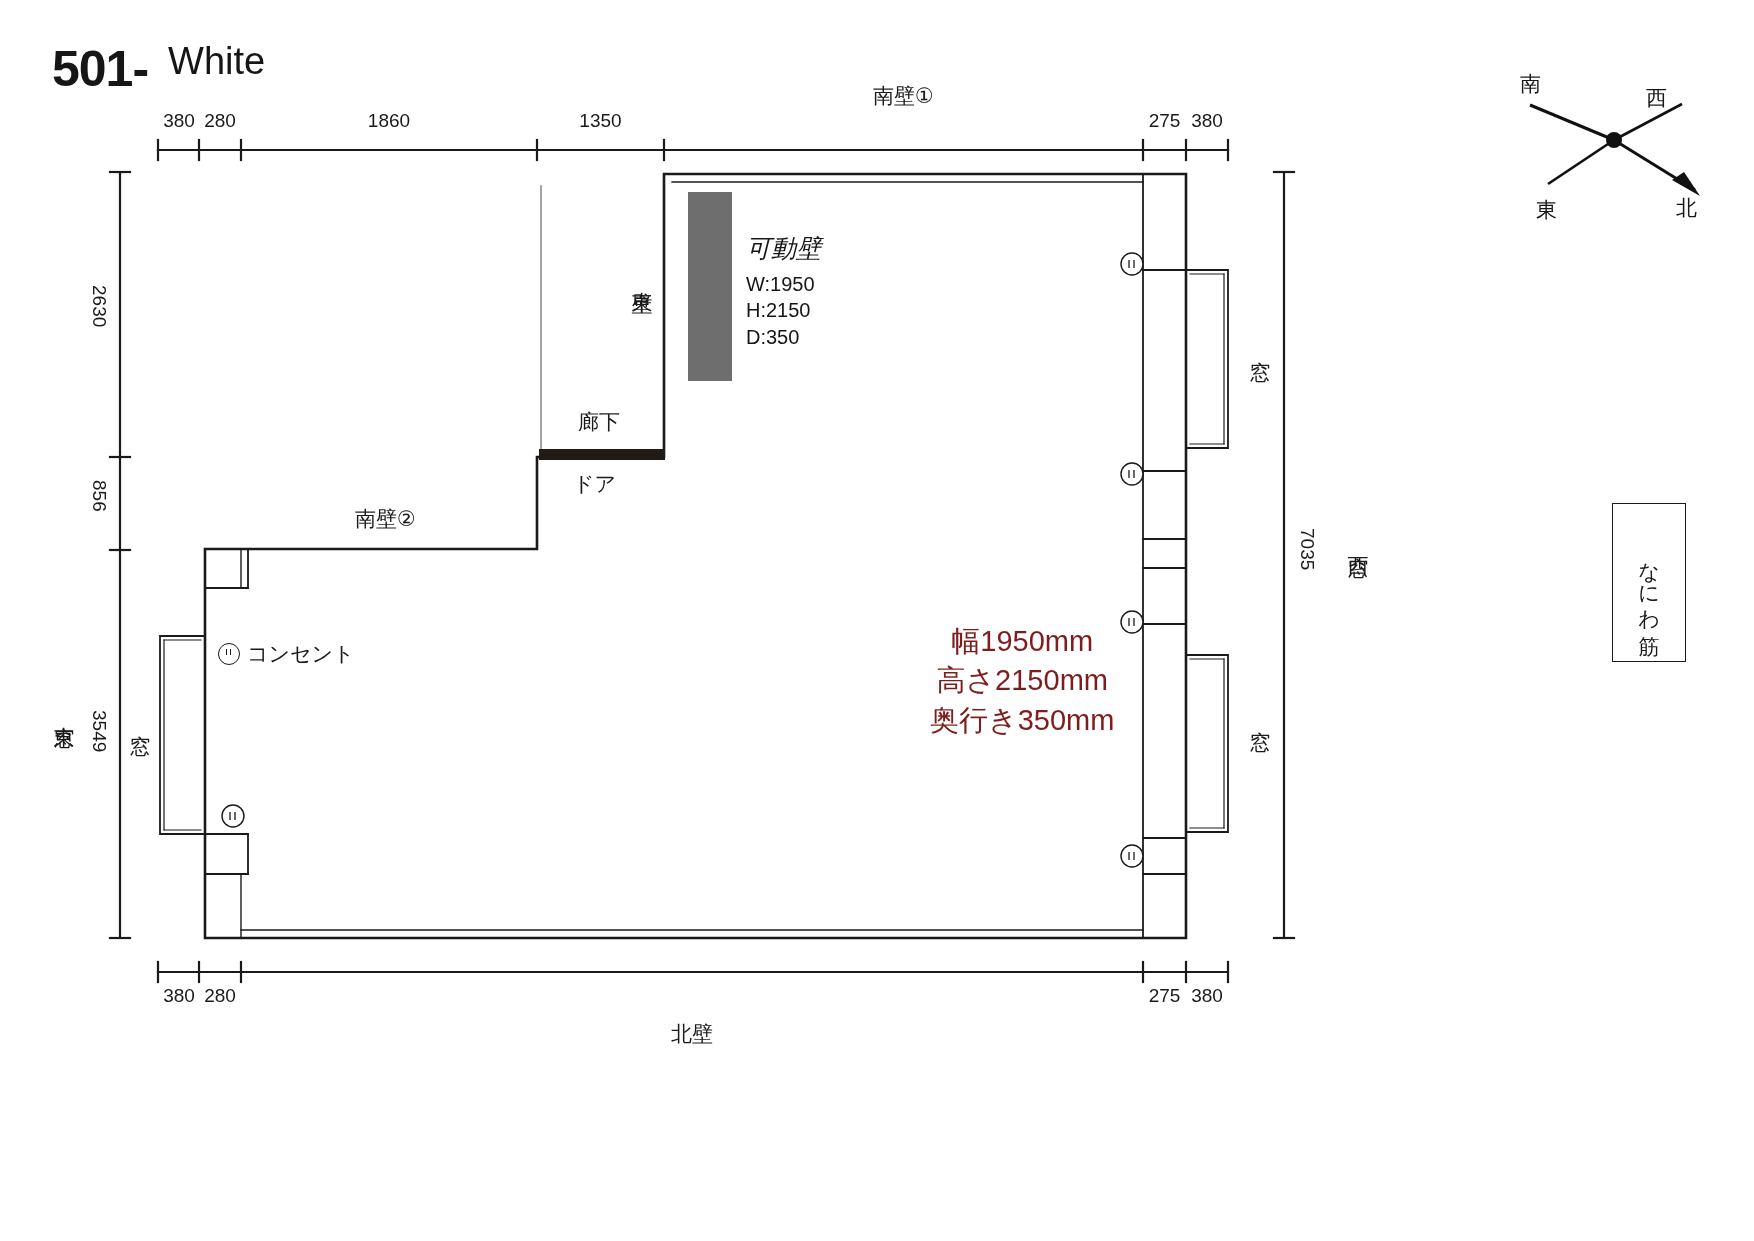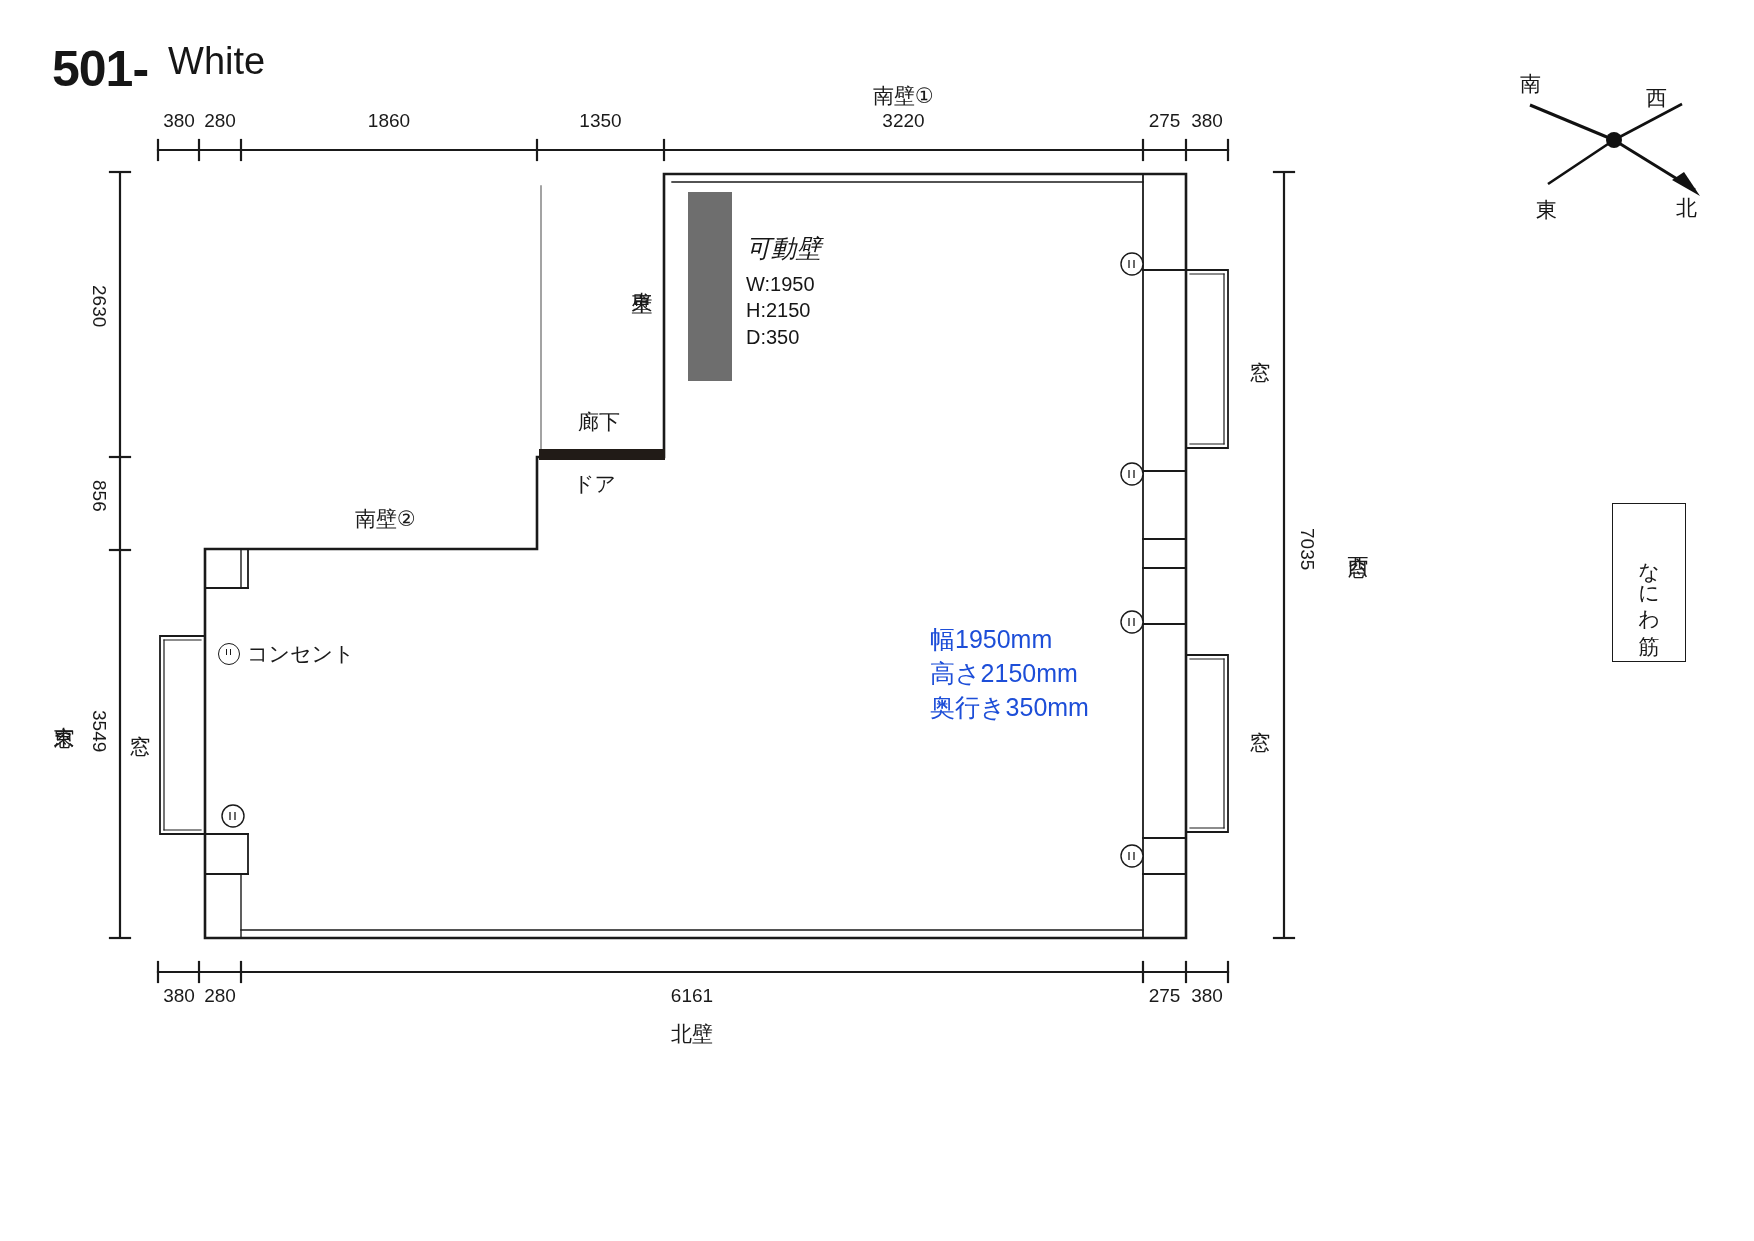--- a/index.html
+++ b/index.html
@@ -72,21 +72,21 @@
     left: 0;
     top: 0;
   }
 
   
   #movable-wall-info { left: 746px; top: 232px; }
   #movable-wall-title { font-size: 25px; color: #161616; margin-bottom: 6px; font-style: italic; }
   .mw-dim { font-size: 20px; line-height: 1.32; color: #161616; }
 
   #center-spec { left: 930px; top: 622px; }
-  .spec-line { font-size: 25px; line-height: 1.36; color: #1d4ed8; white-space: nowrap; }
+  .spec-line { font-size: 29px; line-height: 1.36; color: #7f1d1d; white-space: nowrap; text-align: center; }
 
   
   #outlet-legend {
     left: 218px;
     top: 640px;
     display: flex;
     align-items: center;
     gap: 7px;
   }
   .outlet-icon {
@@ -256,28 +256,26 @@
       <line x1="1614" y1="140" x2="1682" y2="104" stroke="#111" stroke-width="2.6"></line>
       <polygon points="1700,196 1672,180 1684,172" fill="#111"></polygon>
       <circle cx="1614" cy="140" r="8" fill="#111"></circle>
     </g>
   </svg>
 
   <div class="abs dim-label" style="left:158px; top:110px; width:42px;">380</div>
   <div class="abs dim-label" style="left:199px; top:110px; width:42px;">280</div>
   <div class="abs dim-label" style="left:241px; top:110px; width:296px;">1860</div>
   <div class="abs dim-label" style="left:537px; top:110px; width:127px;">1350</div>
-  <div class="abs dim-label" style="left:664px; top:110px; width:479px;">3220</div>
   <div class="abs dim-label" style="left:1143px; top:110px; width:43px;">275</div>
   <div class="abs dim-label" style="left:1186px; top:110px; width:42px;">380</div>
   <div class="abs wall-label" style="left:664px; top:82px; width:479px; text-align:center;">南壁①</div>
 
   <div class="abs dim-label" style="left:158px; top:985px; width:42px;">380</div>
   <div class="abs dim-label" style="left:199px; top:985px; width:42px;">280</div>
-  <div class="abs dim-label" style="left:241px; top:985px; width:902px;">6161</div>
   <div class="abs dim-label" style="left:1143px; top:985px; width:43px;">275</div>
   <div class="abs dim-label" style="left:1186px; top:985px; width:42px;">380</div>
   <div class="abs wall-label" style="left:241px; top:1020px; width:902px; text-align:center;">北壁</div>
 
   <div class="abs vert-num" style="left:88px; top:285px; height:150px;">2630</div>
   <div class="abs vert-num" style="left:88px; top:480px; height:60px;">856</div>
   <div class="abs vert-num" style="left:88px; top:710px; height:80px;">3549</div>
   <div class="abs vert-label" style="left:50px; top:710px;">東窓</div>
   <div class="abs vert-label" style="left:126px; top:718px;">窓</div>
 

